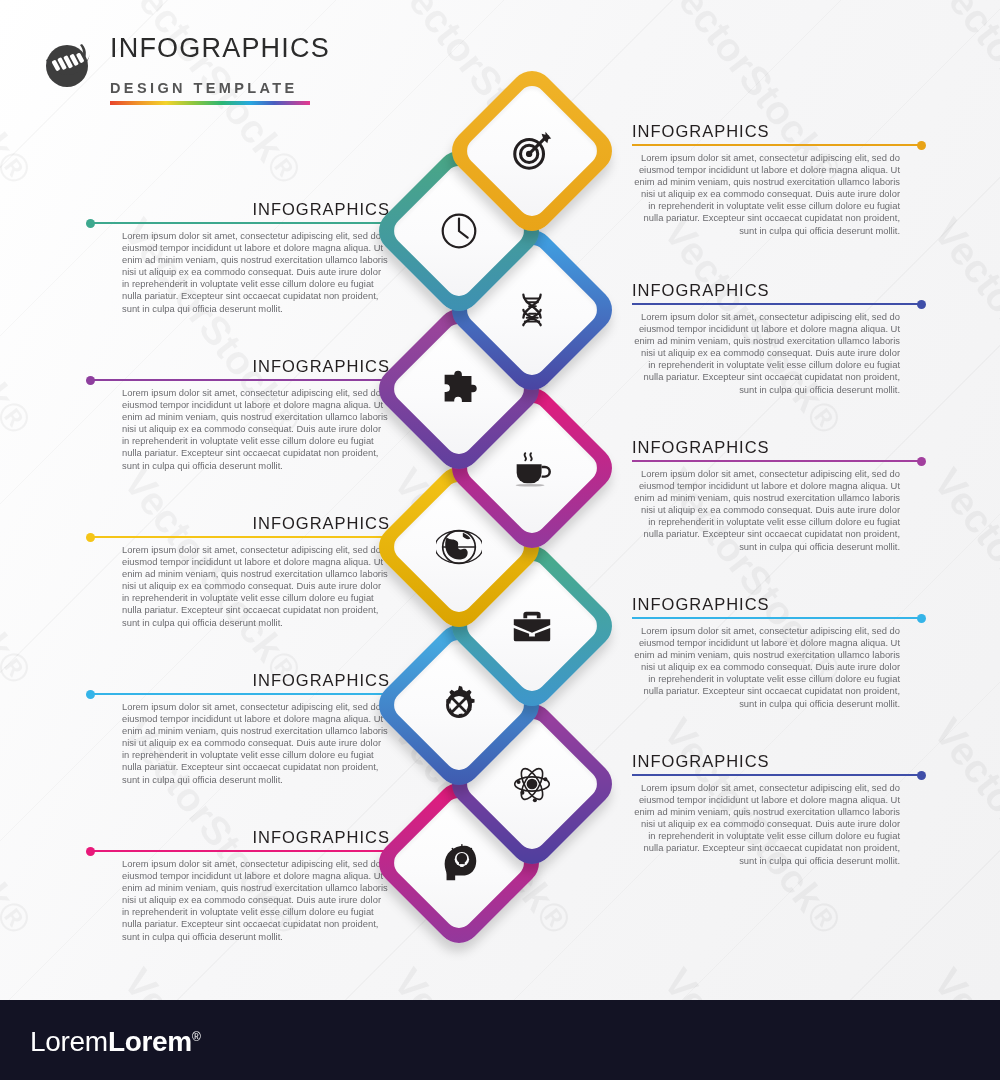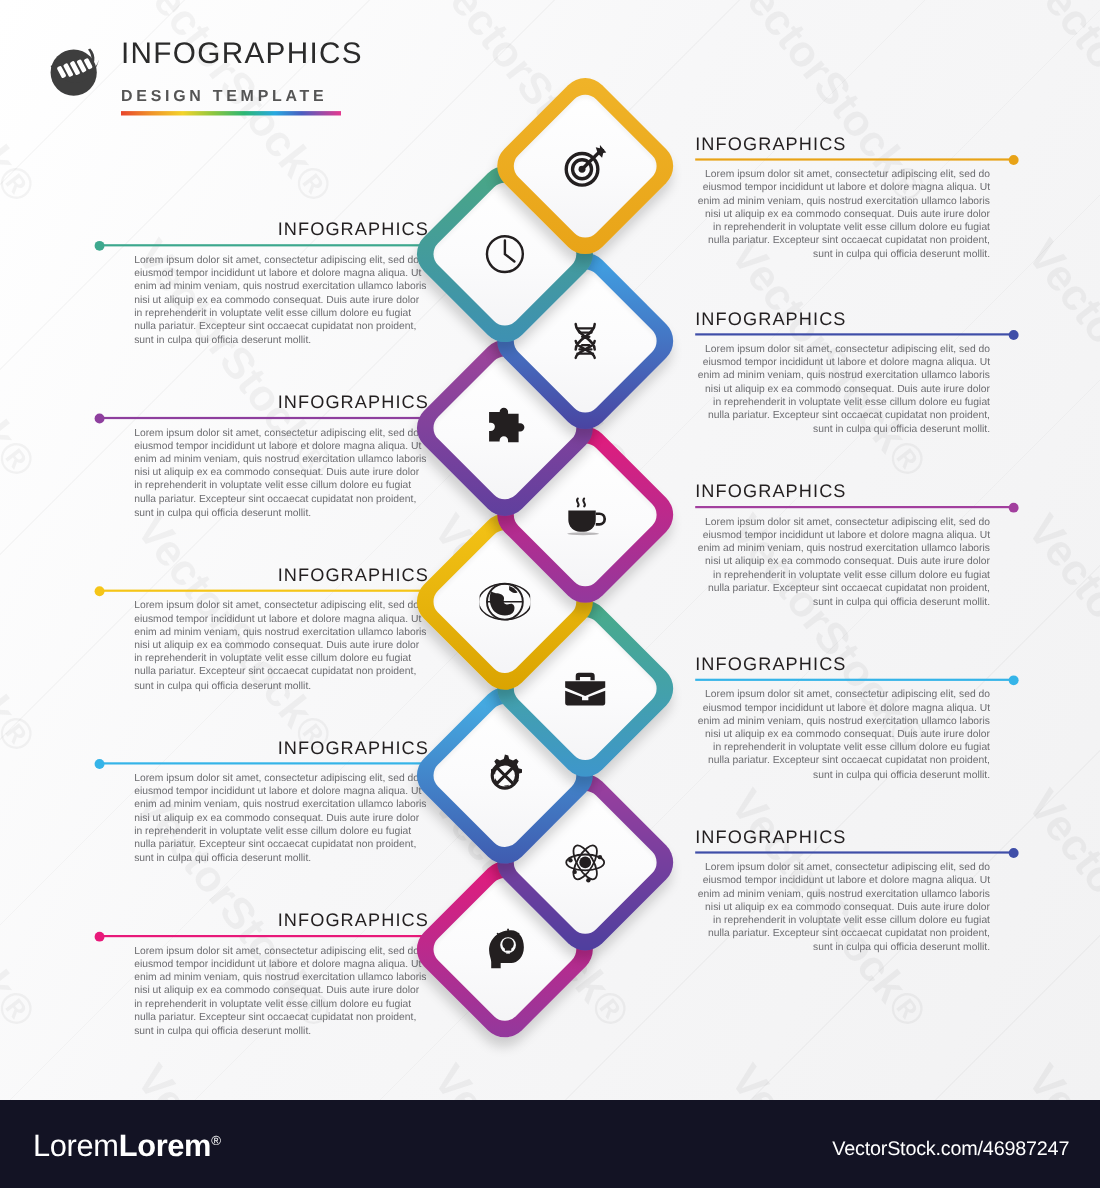--- a/index.html
+++ b/index.html
@@ -439,14 +439,13 @@
         </div>
       </div>
     </div>
 
 </div>
 
 <div id="footer">
   <div id="vs-logo">
     <span class="thin">Lorem</span><span class="bold">Lorem</span><span class="reg">®</span>
   </div>
-  <div id="vs-url">VectorStock.com/46987247</div>
 </div>
 
 </body></html>

